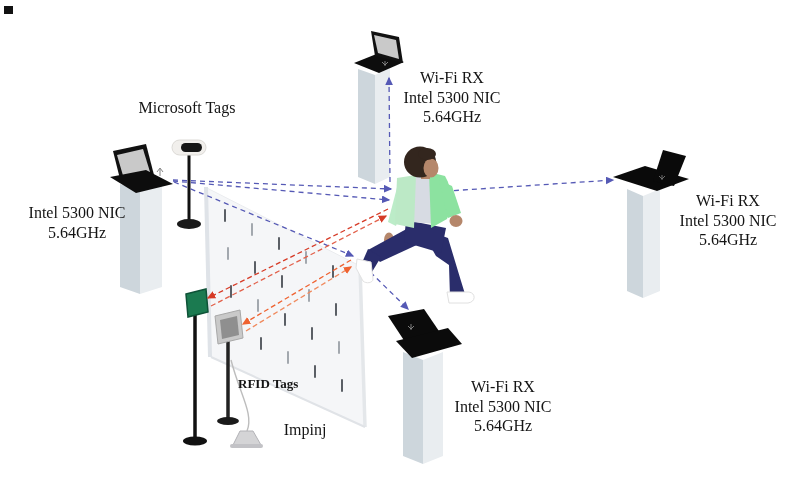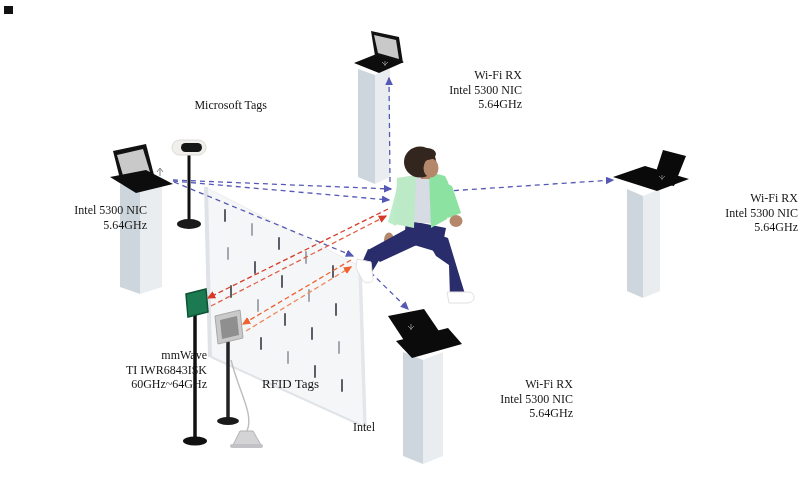--- a/index.html
+++ b/index.html
@@ -1,19 +1,19 @@
 <!DOCTYPE html>
 <html><head>
 <meta charset="utf-8">
 <style>
   html,body{margin:0;padding:0;background:#fff;}
   #stage{position:relative;width:805px;height:500px;background:#ffffff;overflow:hidden;
          font-family:"Liberation Serif", serif;}
   #scene{position:absolute;left:0;top:0;}
-  .label{position:absolute;text-align:right;color:#141414;font-size:12px;line-height:1.22;}
+  .label{position:absolute;text-align:center;color:#141414;font-size:16px;line-height:1.22;}
   .label.small{font-size:13px;white-space:nowrap;text-align:left;}
 </style>
 </head>
 <body>
 
 <div id="stage">
 
   <svg id="scene" width="805" height="500" viewBox="0 0 805 500">
     <defs>
       <marker id="ab" markerWidth="7" markerHeight="7" refX="5.5" refY="3" orient="auto">
@@ -190,27 +190,22 @@
     <div>Intel 5300 NIC</div>
     <div>5.64GHz</div>
   </div>
 
   <div class="label" style="left:433px;top:377px;width:140px;">
     <div>Wi-Fi RX</div>
     <div>Intel 5300 NIC</div>
     <div>5.64GHz</div>
   </div>
 
-  <div class="label" style="left:67px;top:348px;width:140px;">
-    <div>mmWave</div>
-    <div>TI IWR6843ISK</div>
-    <div>60GHz~64GHz</div>
-  </div>
-
-  <div class="label small" style="left:262px;top:376px;">
+
+  <div class="label small" style="left:238px;top:376px;font-weight:bold;">
     <span>RFID Tags</span>
   </div>
 
   <div class="label" style="left:235px;top:420px;width:140px;">
-    <div>Intel</div>
+    <div>Impinj</div>
   </div>
 
 </div>
 
 </body></html>

